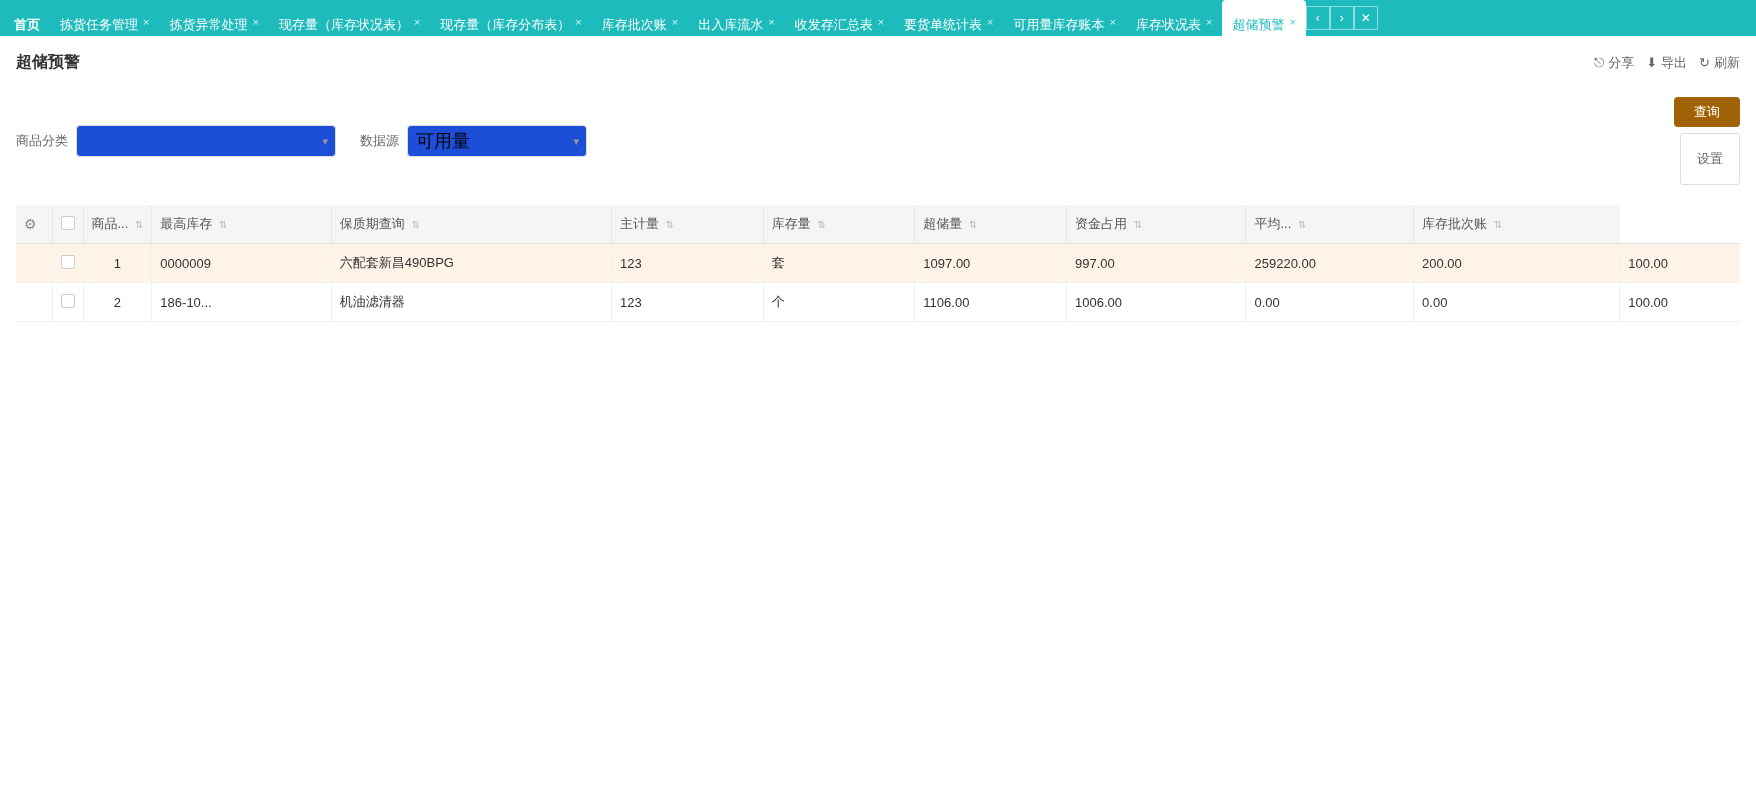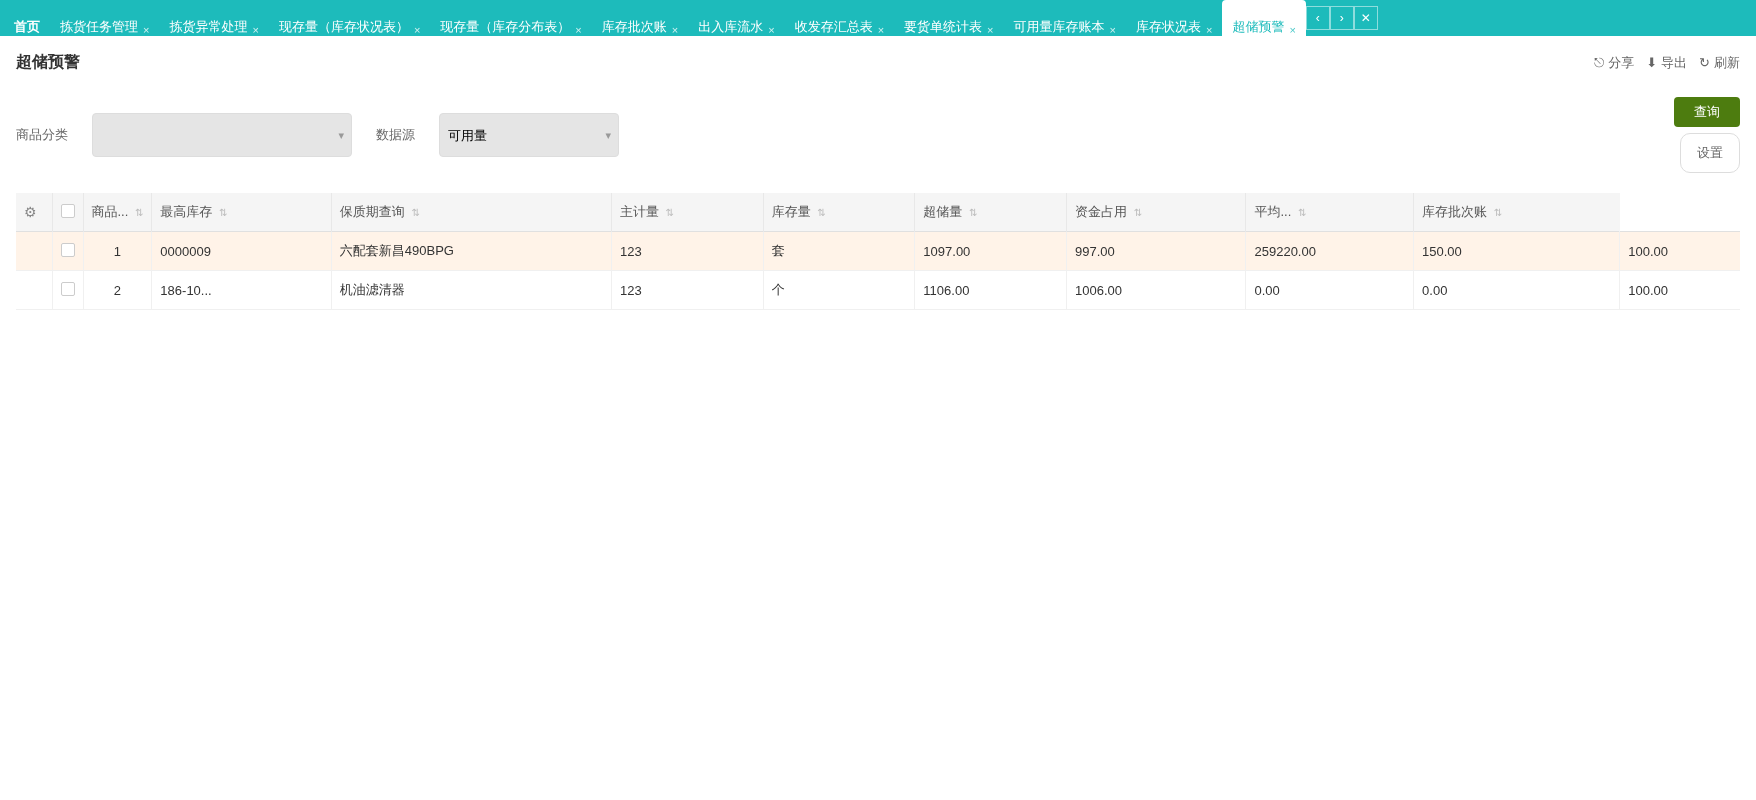--- a/index.html
+++ b/index.html
@@ -10,23 +10,23 @@
       display: flex;
       align-items: center;
       background: #1dbbbb;
       height: 36px;
       padding: 0 4px;
       gap: 0;
       overflow: hidden;
     }
     .topbar-item {
       display: flex;
-      align-items: flex-end;
+      align-items: flex-start;
       color: #fff;
-      padding: 0 10px;
+      padding: 16px 10px;
       height: 100%;
       cursor: pointer;
       white-space: nowrap;
       font-size: 13px;
       flex-shrink: 0;
     }
     .topbar-item.home { font-weight: bold; }
     .topbar-item .close-x {
       margin-left: 5px;
       font-size: 11px;
@@ -88,70 +88,70 @@
     .filter-row {
       display: flex;
       align-items: center;
       gap: 24px;
       margin-bottom: 12px;
       padding: 8px 0;
     }
     .filter-item {
       display: flex;
       align-items: center;
-      gap: 24px;
+      gap: 8px;
     }
     .filter-label {
       color: #666;
       white-space: nowrap;
     }
     .filter-select {
       border: 1px solid #ddd;
       border-radius: 4px;
       padding: 4px 28px 4px 8px;
       min-width: 260px;
-      height: 44px;
+      height: 32px;
       appearance: none;
-      background: #e5e5e5;
-      cursor: pointer;
-      font-size: 13px;
+      background: #1d4ed8;
+      cursor: pointer;
+      font-size: 18px;
       position: relative;
     }
     .filter-select-wrapper {
       position: relative;
       display: inline-block;
     }
     .filter-select-wrapper .chevron {
       position: absolute;
       right: 8px;
       top: 50%;
       transform: translateY(-50%);
       pointer-events: none;
       color: #999;
       font-size: 11px;
     }
     .filter-select-small {
       min-width: 180px;
     }
     .btn-query {
-      background: #4d7c0f;
+      background: #a16207;
       color: #fff;
       border: none;
       border-radius: 4px;
       padding: 6px 20px;
       cursor: pointer;
       font-size: 13px;
       font-family: inherit;
     }
     .btn-settings {
       background: #fff;
       color: #666;
       border: 1px solid #ddd;
-      border-radius: 10px;
-      padding: 10px 16px;
+      border-radius: 3px;
+      padding: 16px 16px;
       cursor: pointer;
       font-size: 13px;
       font-family: inherit;
     }
 
     
     .data-table {
       width: 100%;
       border-collapse: collapse;
       font-size: 13px;
@@ -356,21 +356,21 @@
       <span class="cb"></span>
     </td>
     <td class="col-index">1</td>
     <td>0000009</td>
     <td>六配套新昌490BPG</td>
     <td>123</td>
     <td>套</td>
     <td>1097.00</td>
     <td>997.00</td>
     <td>259220.00</td>
-    <td>150.00</td>
+    <td>200.00</td>
     <td>100.00</td>
   </tr>
           <tr>
     <td class="col-settings"></td>
     <td class="col-checkbox">
       <span class="cb"></span>
     </td>
     <td class="col-index">2</td>
     <td>186-10...</td>
     <td>机油滤清器</td>

